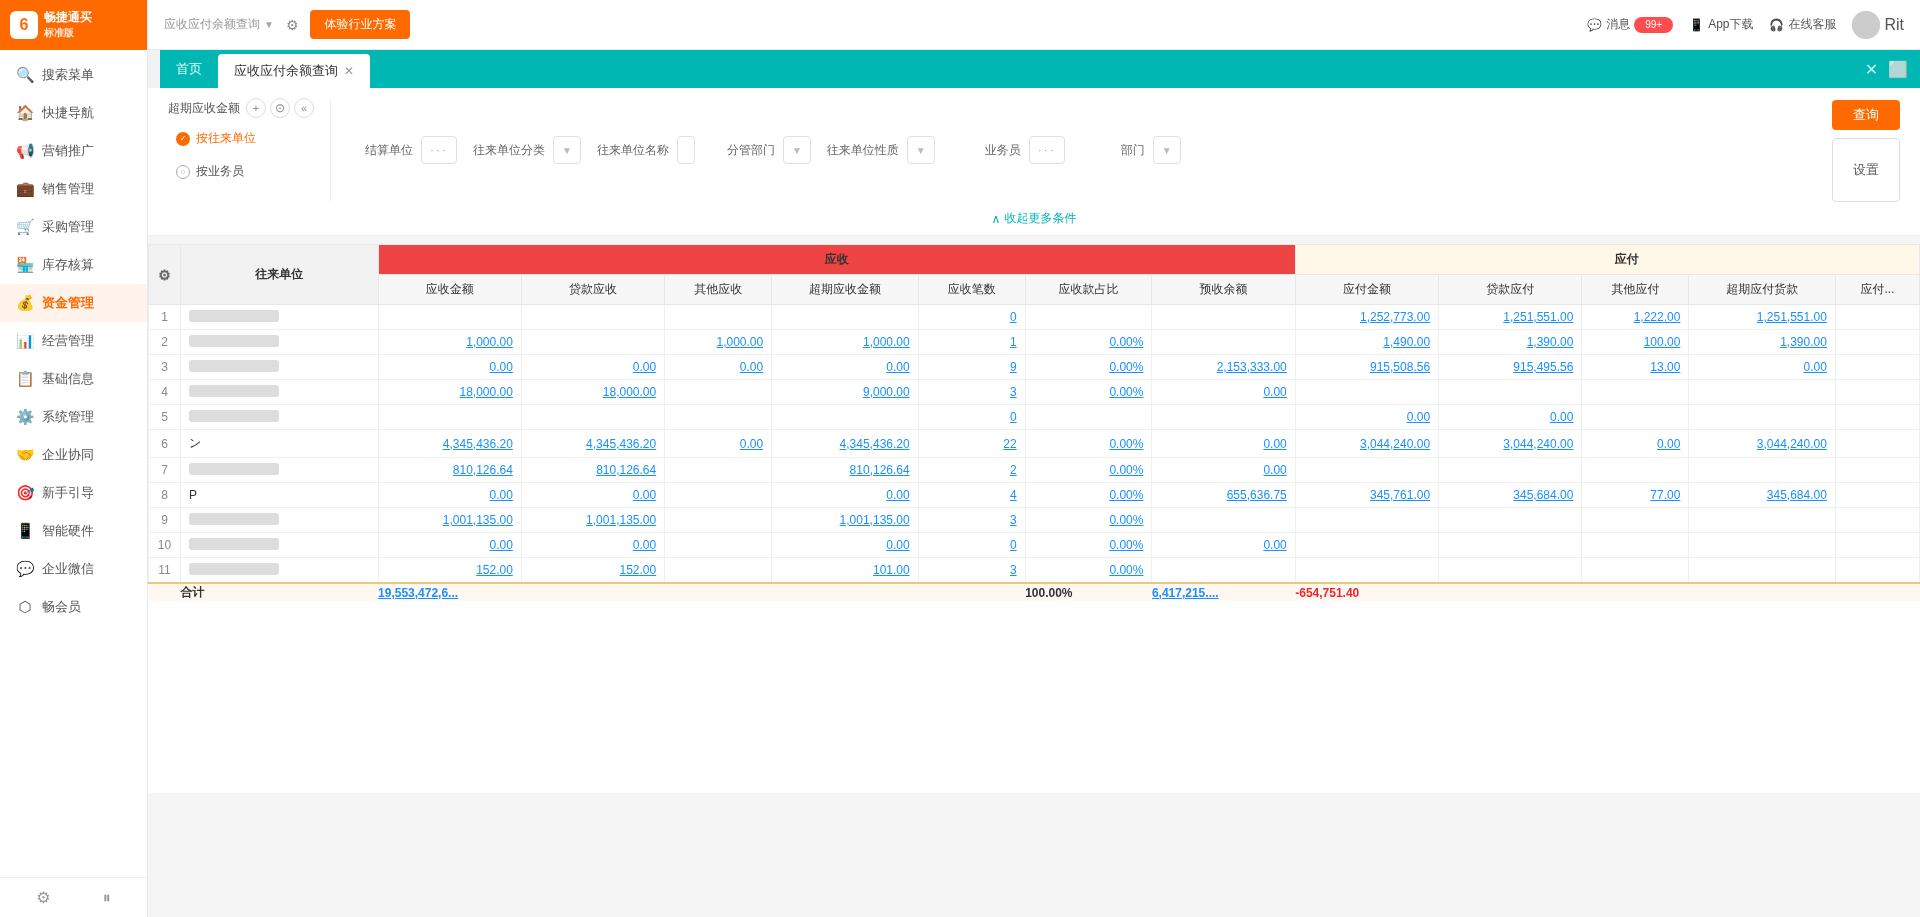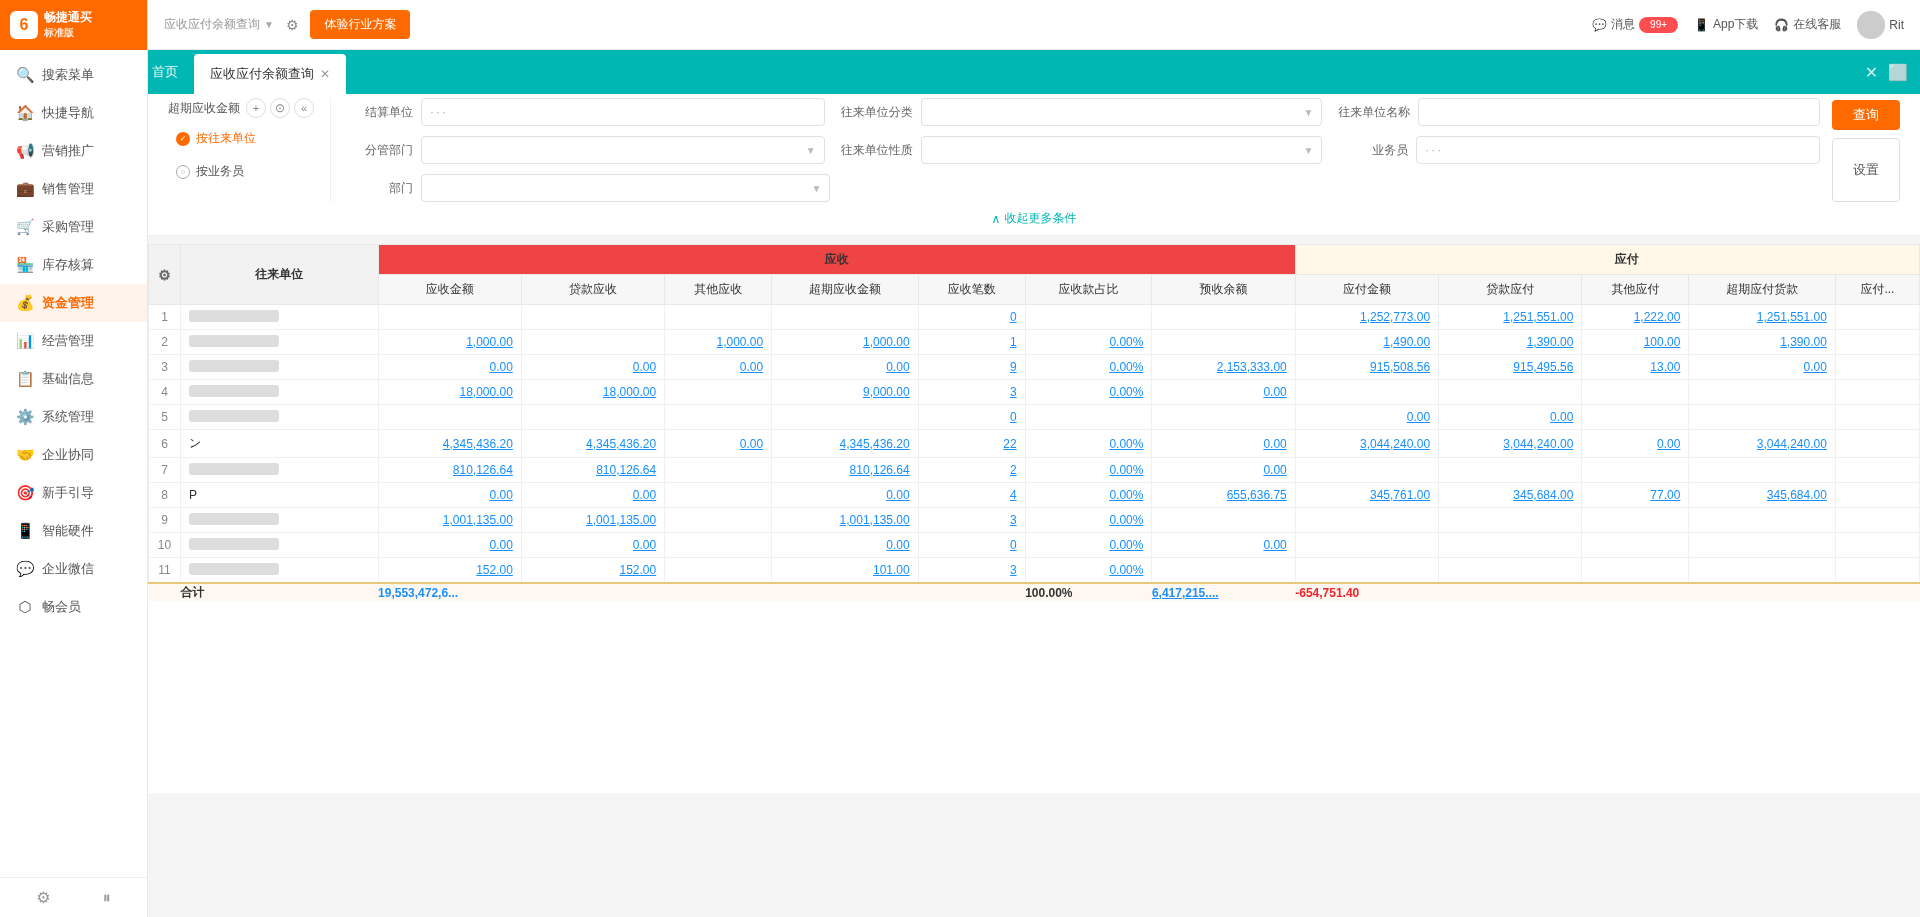--- a/index.html
+++ b/index.html
@@ -52,25 +52,25 @@
     .header-actions { display: flex; align-items: center; gap: 16px; color: #555; font-size: 12px; }
     .header-action { display: flex; align-items: center; gap: 4px; cursor: pointer; }
     .badge {
       background: #ff4d4f; color: #fff; border-radius: 10px; font-size: 10px;
       padding: 0 11px; min-width: 18px; text-align: center; line-height: 16px;
     }
     .header-avatar {
       width: 28px; height: 28px; border-radius: 50%; background: #ddd;
       display: flex; align-items: center; justify-content: center; color: #888; font-size: 11px;
     }
-    .header-username { color: #555; font-size: 12px; }
+    .header-username { color: #555; font-size: 16px; }
 
     
     .tab-bar {
-      position: fixed; left: 136px; top: 50px; right: 0; height: 44px;
+      position: fixed; left: 160px; top: 50px; right: 0; height: 38px;
       background: #00b7b3; display: flex; align-items: stretch; z-index: 98;
     }
     .tab-item {
       display: flex; align-items: center; padding: 0 16px; cursor: pointer;
       font-size: 13px; color: rgba(255,255,255,0.8); gap: 6px; position: relative;
     }
     .tab-item.active { background: #fff; color: #333; border-radius: 4px 4px 0 0; margin-top: 4px; }
     .tab-item.home { color: rgba(255,255,255,0.9); }
     .tab-close { font-size: 12px; color: #999; cursor: pointer; }
     .tab-bar-end { margin-left: auto; display: flex; align-items: center; padding: 0 12px; gap: 10px; }
@@ -114,21 +114,21 @@
     }
     .scheme-option.active { color: #ff6a00; }
     .scheme-option .dot {
       width: 14px; height: 14px; border-radius: 50%; background: #ff6a00;
       display: flex; align-items: center; justify-content: center; color: #fff; font-size: 8px;
     }
     .scheme-option .dot2 {
       width: 14px; height: 14px; border-radius: 50%; border: 1px solid #aaa;
       display: flex; align-items: center; justify-content: center; color: #aaa; font-size: 8px;
     }
-    .search-fields { flex: 1; display: flex; flex-direction: column; gap: 10px; }
+    .search-fields { flex: 1; display: flex; flex-direction: row; gap: 10px; }
     .search-row { display: flex; align-items: center; gap: 16px; }
     .search-field { display: flex; align-items: center; gap: 8px; flex: 1; }
     .field-label { color: #666; font-size: 12px; white-space: nowrap; min-width: 70px; text-align: right; }
     .field-input {
       flex: 1; height: 28px; border: 1px solid #e0e0e0; border-radius: 4px;
       padding: 0 8px; font-size: 12px; color: #333; background: #fff; outline: none;
       display: flex; align-items: center; justify-content: space-between; cursor: pointer;
     }
     .field-input .dots { color: #aaa; letter-spacing: 2px; }
     .field-input .arrow { color: #bbb; font-size: 10px; }
@@ -596,21 +596,21 @@
             <td></td>
             <td></td>
             <td></td>
             <td></td>
           </tr>
         </tbody>
       <tfoot>
         <tr class="tfoot-row">
           <td></td>
           <td style="text-align:left;">合计</td>
-          <td style="color:#1890ff;cursor:pointer;">19,553,472,6...</td>
+          <td style="color:#1890ff;text-decoration:underline;cursor:pointer;">19,553,472,6...</td>
           <td></td>
           <td></td>
           <td></td>
           <td></td>
           <td>100.00%</td>
           <td style="color:#1890ff;text-decoration:underline;cursor:pointer;">6,417,215....</td>
           <td class="negative">-654,751.40</td>
           <td></td>
           <td></td>
           <td></td>

